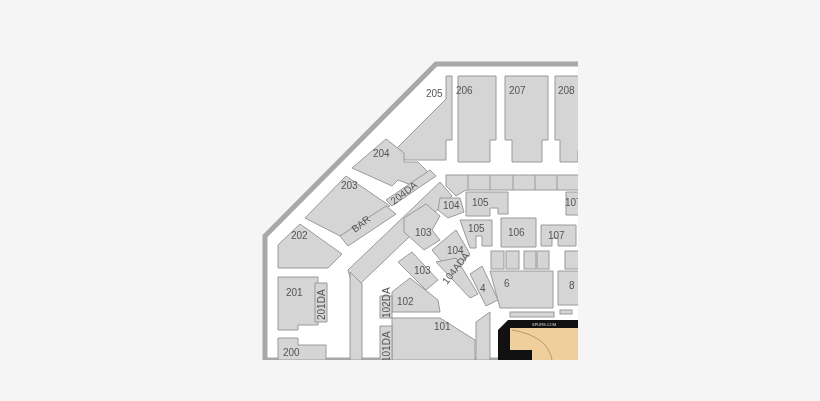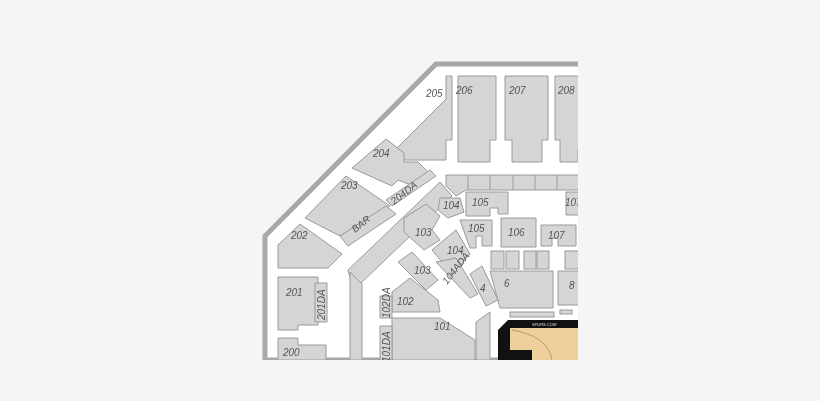--- a/index.html
+++ b/index.html
@@ -1,17 +1,17 @@
 <!DOCTYPE html>
 <html><head>
 <meta charset="utf-8">
 <style>
   html,body{margin:0;padding:0;background:#f5f5f5;}
   body{width:820px;height:401px;position:relative;overflow:hidden;font-family:"Liberation Sans",sans-serif;}
-  #map-wrap{position:absolute;left:0;top:0;width:716px;height:401px;font-style:italic;}
+  #map-wrap{position:absolute;left:0;top:0;width:716px;height:401px;}
   svg{display:block;}
   .sec{fill:#d5d5d5;stroke:#9a9a9a;stroke-width:1;}
   .lbl{font-family:"Liberation Sans",sans-serif;font-size:10px;fill:#555;}
   .outer{fill:#ffffff;stroke:#a8a8a8;stroke-width:5;}
   .court-frame{fill:#111;}
   .court{fill:#efcf9c;}
   .court-line{fill:none;stroke:#b99b6a;stroke-width:1;}
   .tiny{font-size:4px;fill:#ddd;font-family:"Liberation Sans",sans-serif;}
 </style>
 </head>

